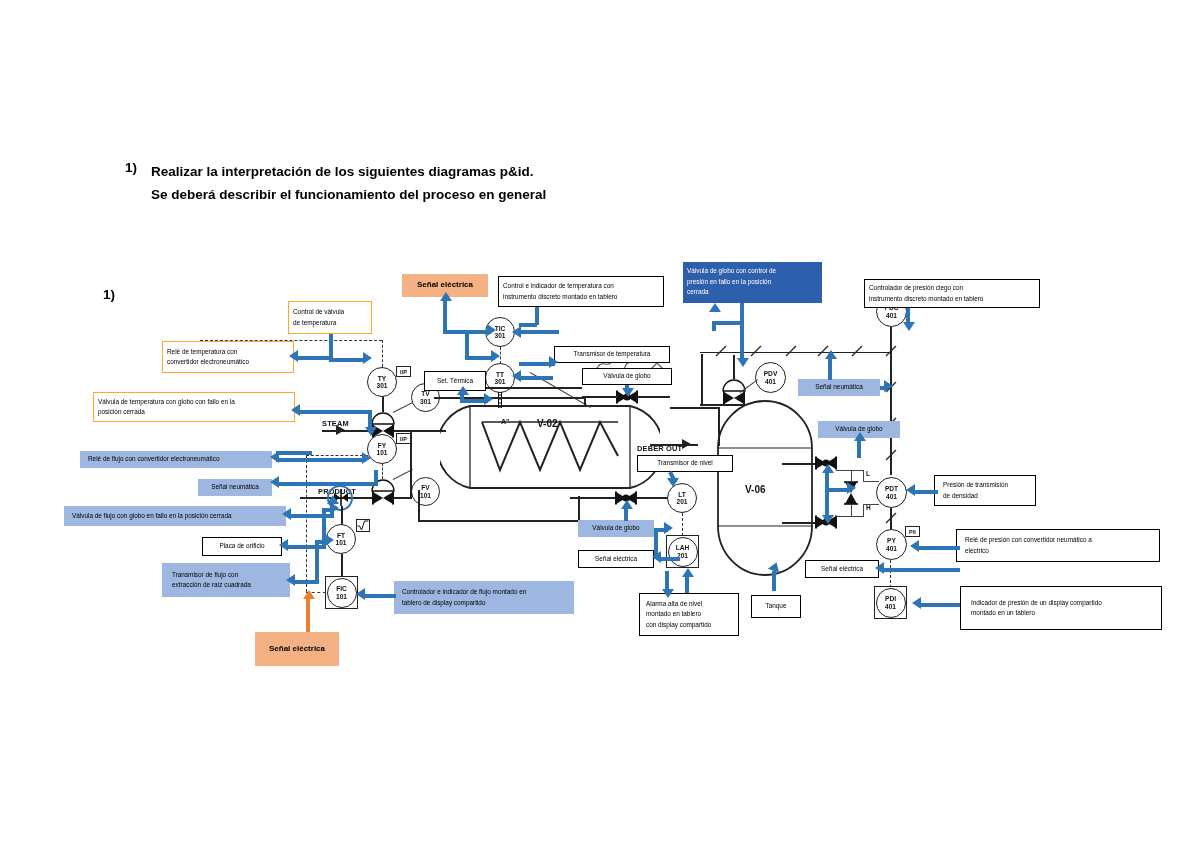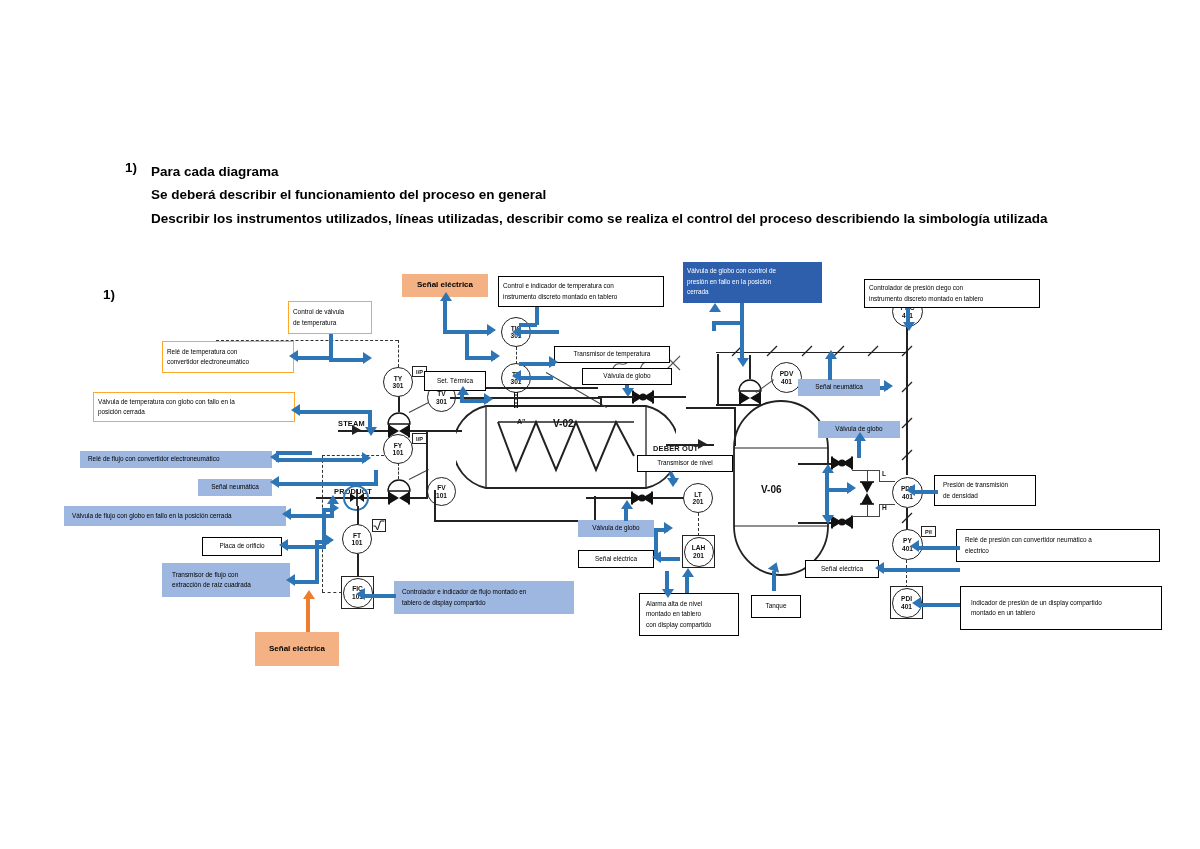--- a/index.html
+++ b/index.html
@@ -55,21 +55,21 @@
     position:absolute;width:0;height:0;
     border-left:6px solid transparent;border-right:6px solid transparent;
   }
   .arv-up{border-bottom:9px solid #2E75B6;}
   .arv-down{border-top:9px solid #2E75B6;}
   
   .ar.o{background:#ED7D31;}
   .arv-head.o-up{border-bottom:9px solid #ED7D31;}
 
   
-  #pid{position:absolute;left:16px;top:0;width:984px;height:849px;}
+  #pid{position:absolute;left:0;top:0;width:984px;height:849px;}
   .bub{
     position:absolute;border:1.3px solid #222;border-radius:50%;
     background:#fff;box-sizing:border-box;
     display:flex;flex-direction:column;align-items:center;justify-content:center;
     font-size:6.6px;font-weight:700;line-height:7.4px;color:#111;
   }
   .bubwrap{position:absolute;}
   .bubwrap .sqbox{
     position:absolute;left:0;top:0;border:1.3px solid #222;background:#fff;
     box-sizing:border-box;
@@ -107,23 +107,22 @@
 </style>
 </head>
 <body>
 
 <div id="page">
 
 
   <div class="q-num" style="left:125px;top:160px;">1)</div>
 
   <div class="q-lines">
-    <div>Para cada diagrama</div>
+    <div>Realizar la interpretación de los siguientes diagramas p&amp;id.</div>
     <div>Se deberá describir el funcionamiento del proceso en general</div>
-    <div class="wrap">Describir los instrumentos utilizados, líneas utilizadas, describir como se realiza el control del proceso describiendo la simbología utilizada</div>
   </div>
 
   <div class="q-num" style="left:103px;top:287px;">1)</div>
 
   <div id="pid">
 
     <div class="pipe h" style="left:322px;top:430px;width:52px;"></div>
 
     <div style="position:absolute;left:336px;top:425px;width:0;height:0;border-top:5px solid transparent;border-bottom:5px solid transparent;border-left:9px solid #222;"></div>
     <div class="proctext" style="left:322px;top:419px;">STEAM</div>

